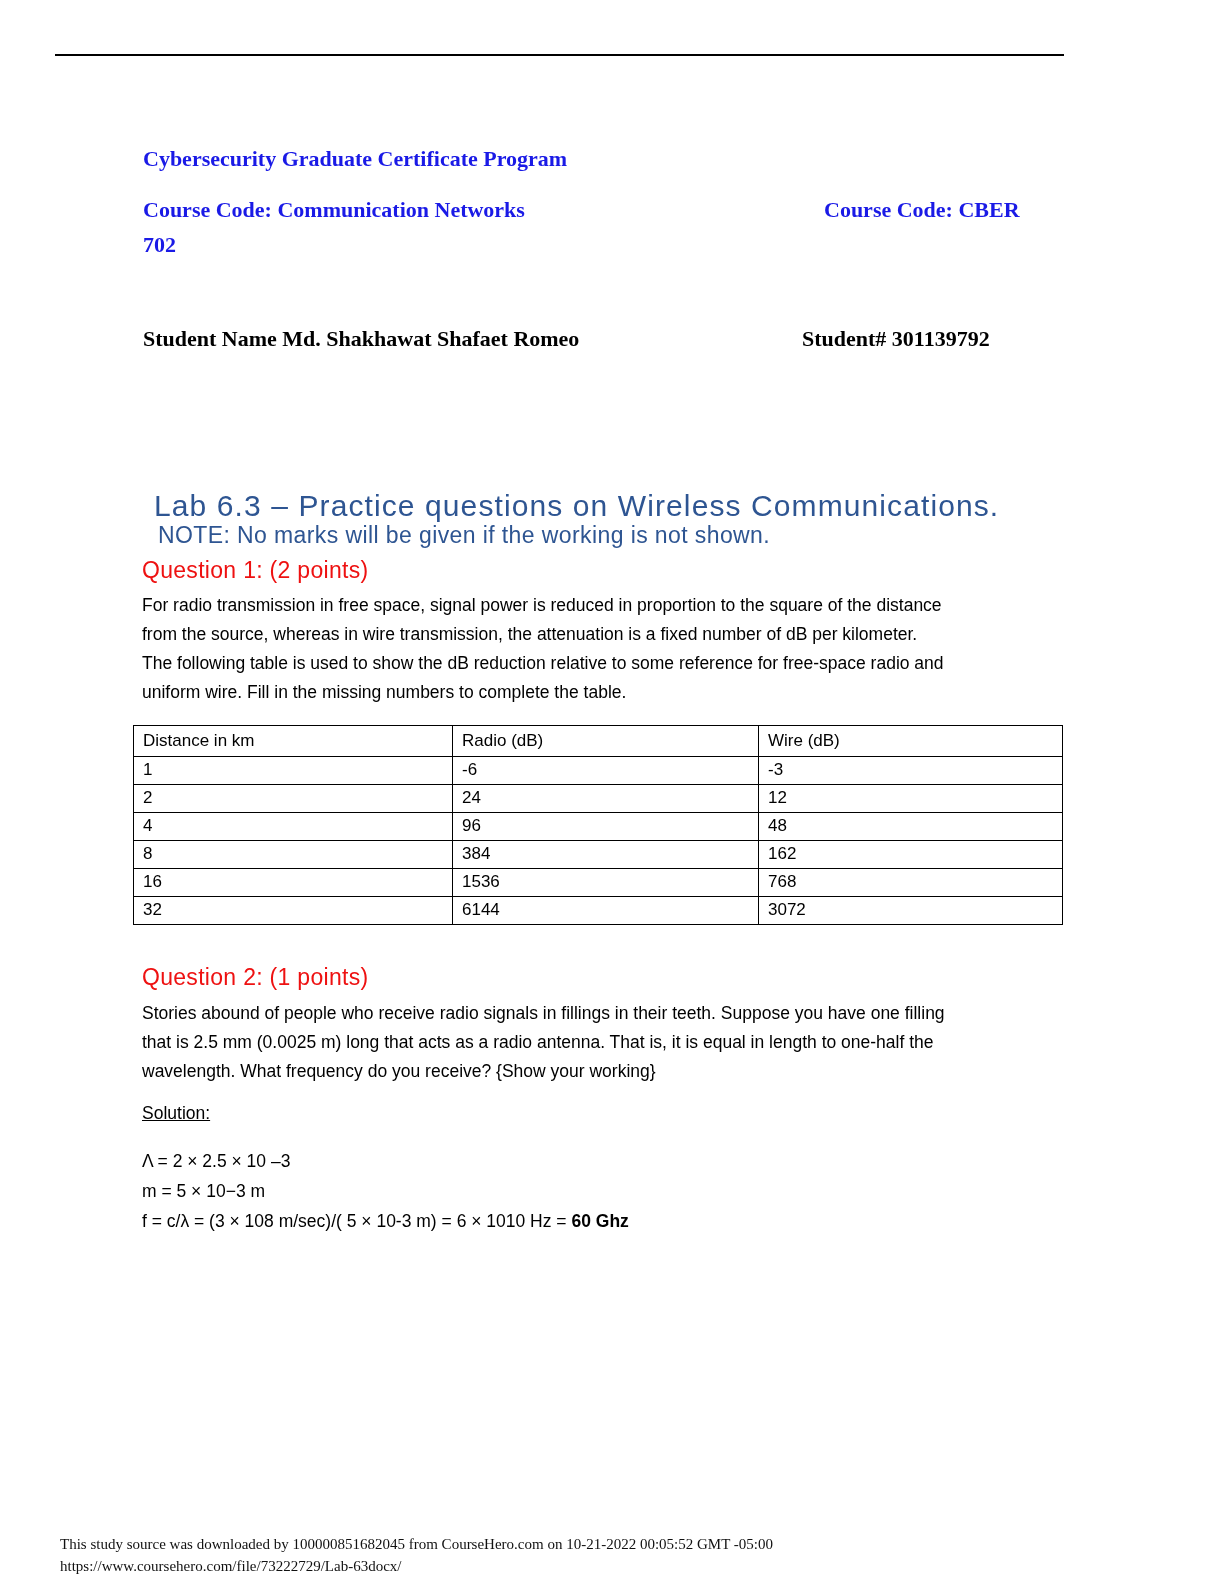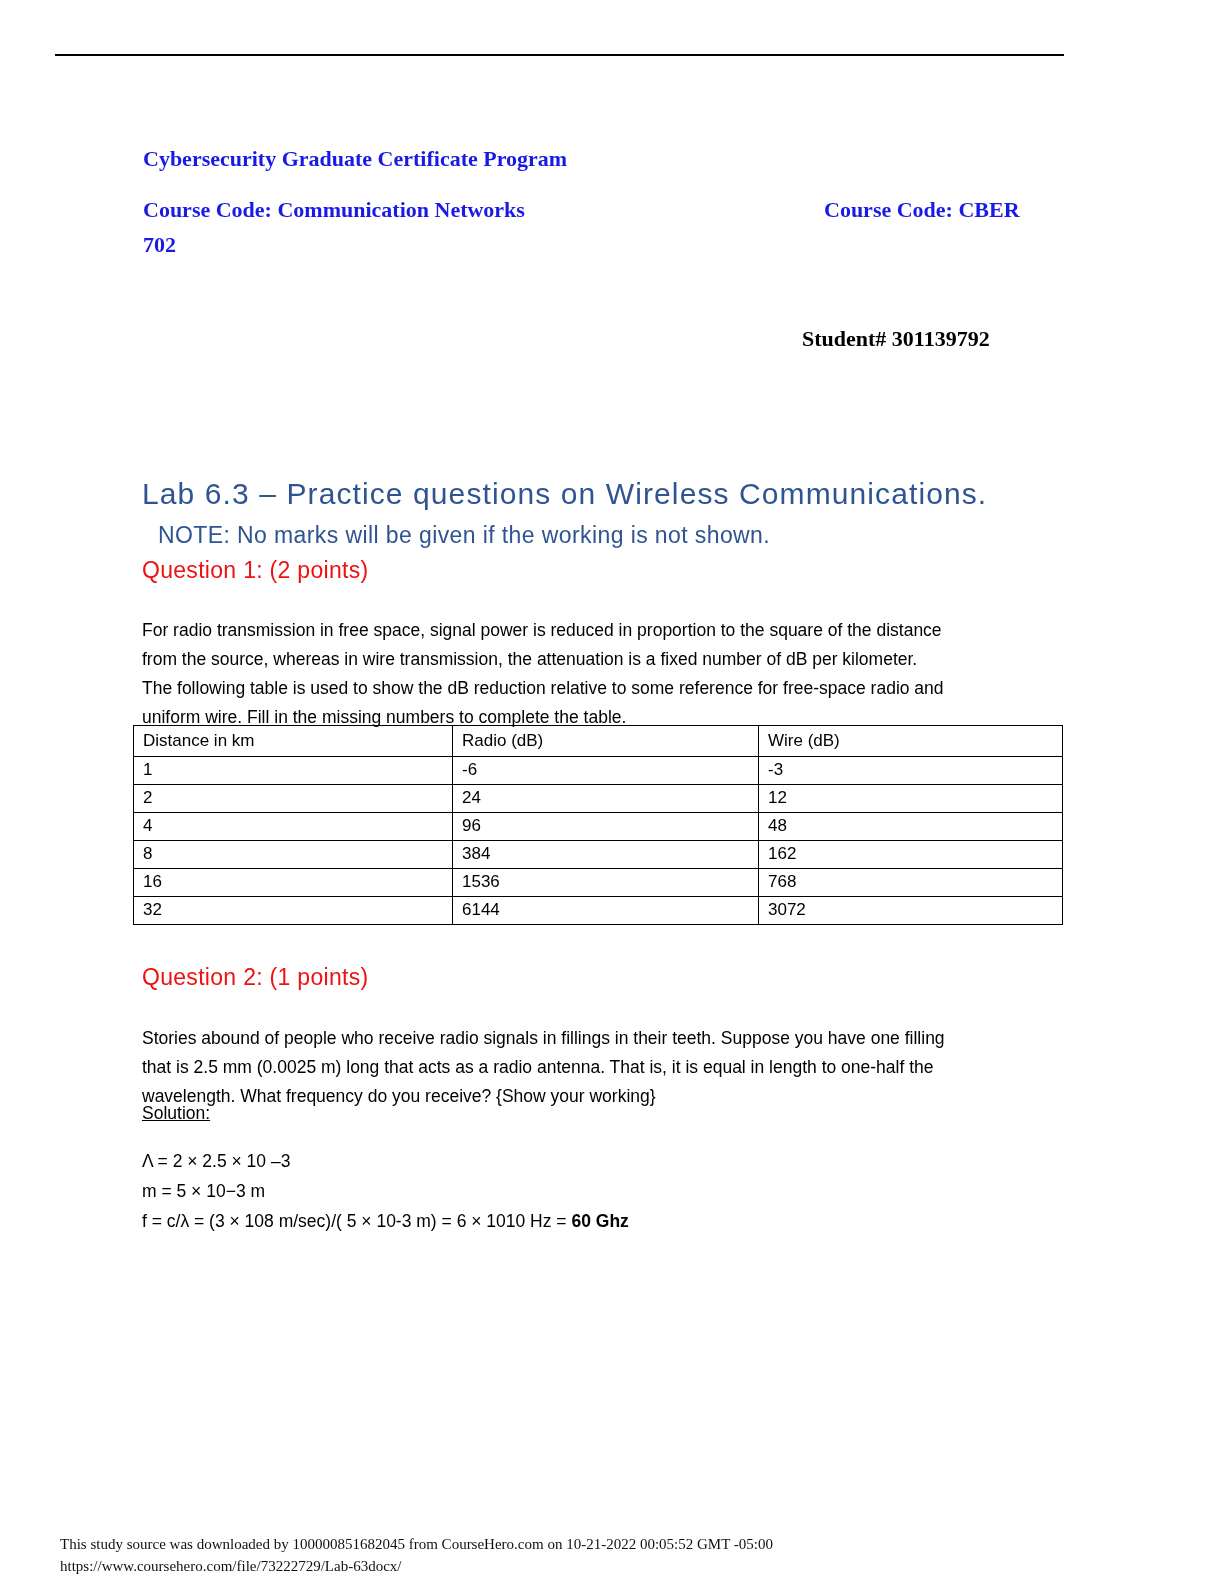--- a/index.html
+++ b/index.html
@@ -30,21 +30,21 @@
   .program      { left: 143px; top: 146px; }
   .course-left  { left: 143px; top: 197px; }
   .course-right { left: 824px; top: 197px; }
   .course-wrap  { left: 143px; top: 232px; }
   .student-left { left: 143px; top: 326px; color: #000; }
   .student-right{ left: 802px; top: 326px; color: #000; }
 
   .lab-title {
     position: absolute;
     left: 142px; top: 477px;
-    margin: 0;
+    margin: 12px;
     font-size: 30px;
     font-weight: 400;
     letter-spacing: 1.1px;
     color: var(--heading-blue, #2e5592);
     white-space: nowrap;
   }
   .note {
     position: absolute;
     left: 142px; top: 522px;
     font-size: 23px;
@@ -65,21 +65,20 @@
   .q2 { top: 964px; }
 
   .body {
     position: absolute;
     left: 142px;
     width: 960px;
     font-size: 17.5px;
     line-height: 29px;
     white-space: pre-line;
     color: #000000;
-    margin-top: 25px;
   }
   .p1 { top: 591px; }
   .p2 { top: 999px; }
 
   table.att-table {
     position: absolute;
     left: 133px; top: 725px;
     width: 929px;
     border-collapse: collapse;
     table-layout: fixed;
@@ -126,20 +125,21 @@
 </head>
 <body>
 
 <div class="page">
   <div class="top-rule"></div>
 
   <div class="hdr blue program">Cybersecurity Graduate Certificate Program</div>
   <div class="hdr blue course-left">Course Code: Communication Networks</div>
   <div class="hdr blue course-right">Course Code: CBER</div>
   <div class="hdr blue course-wrap">702</div>
+  <div class="hdr student-left">Student Name Md. Shakhawat Shafaet Romeo</div>
   <div class="hdr student-right">Student# 301139792</div>
 
   <h1 class="lab-title">Lab 6.3 – Practice questions on Wireless Communications.</h1>
   <div class="note">NOTE: No marks will be given if the working is not shown.</div>
 
   <div class="qhead q1">Question 1: (2 points)</div>
   <div class="body p1">For radio transmission in free space, signal power is reduced in proportion to the square of the distance
 from the source, whereas in wire transmission, the attenuation is a fixed number of dB per kilometer.
 The following table is used to show the dB reduction relative to some reference for free-space radio and
 uniform wire. Fill in the missing numbers to complete the table.</div>

